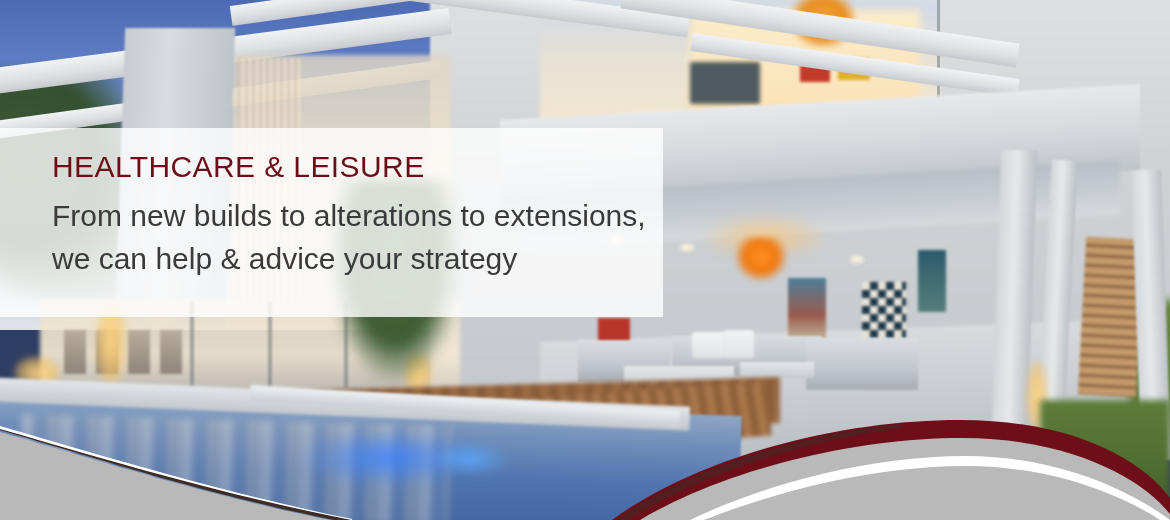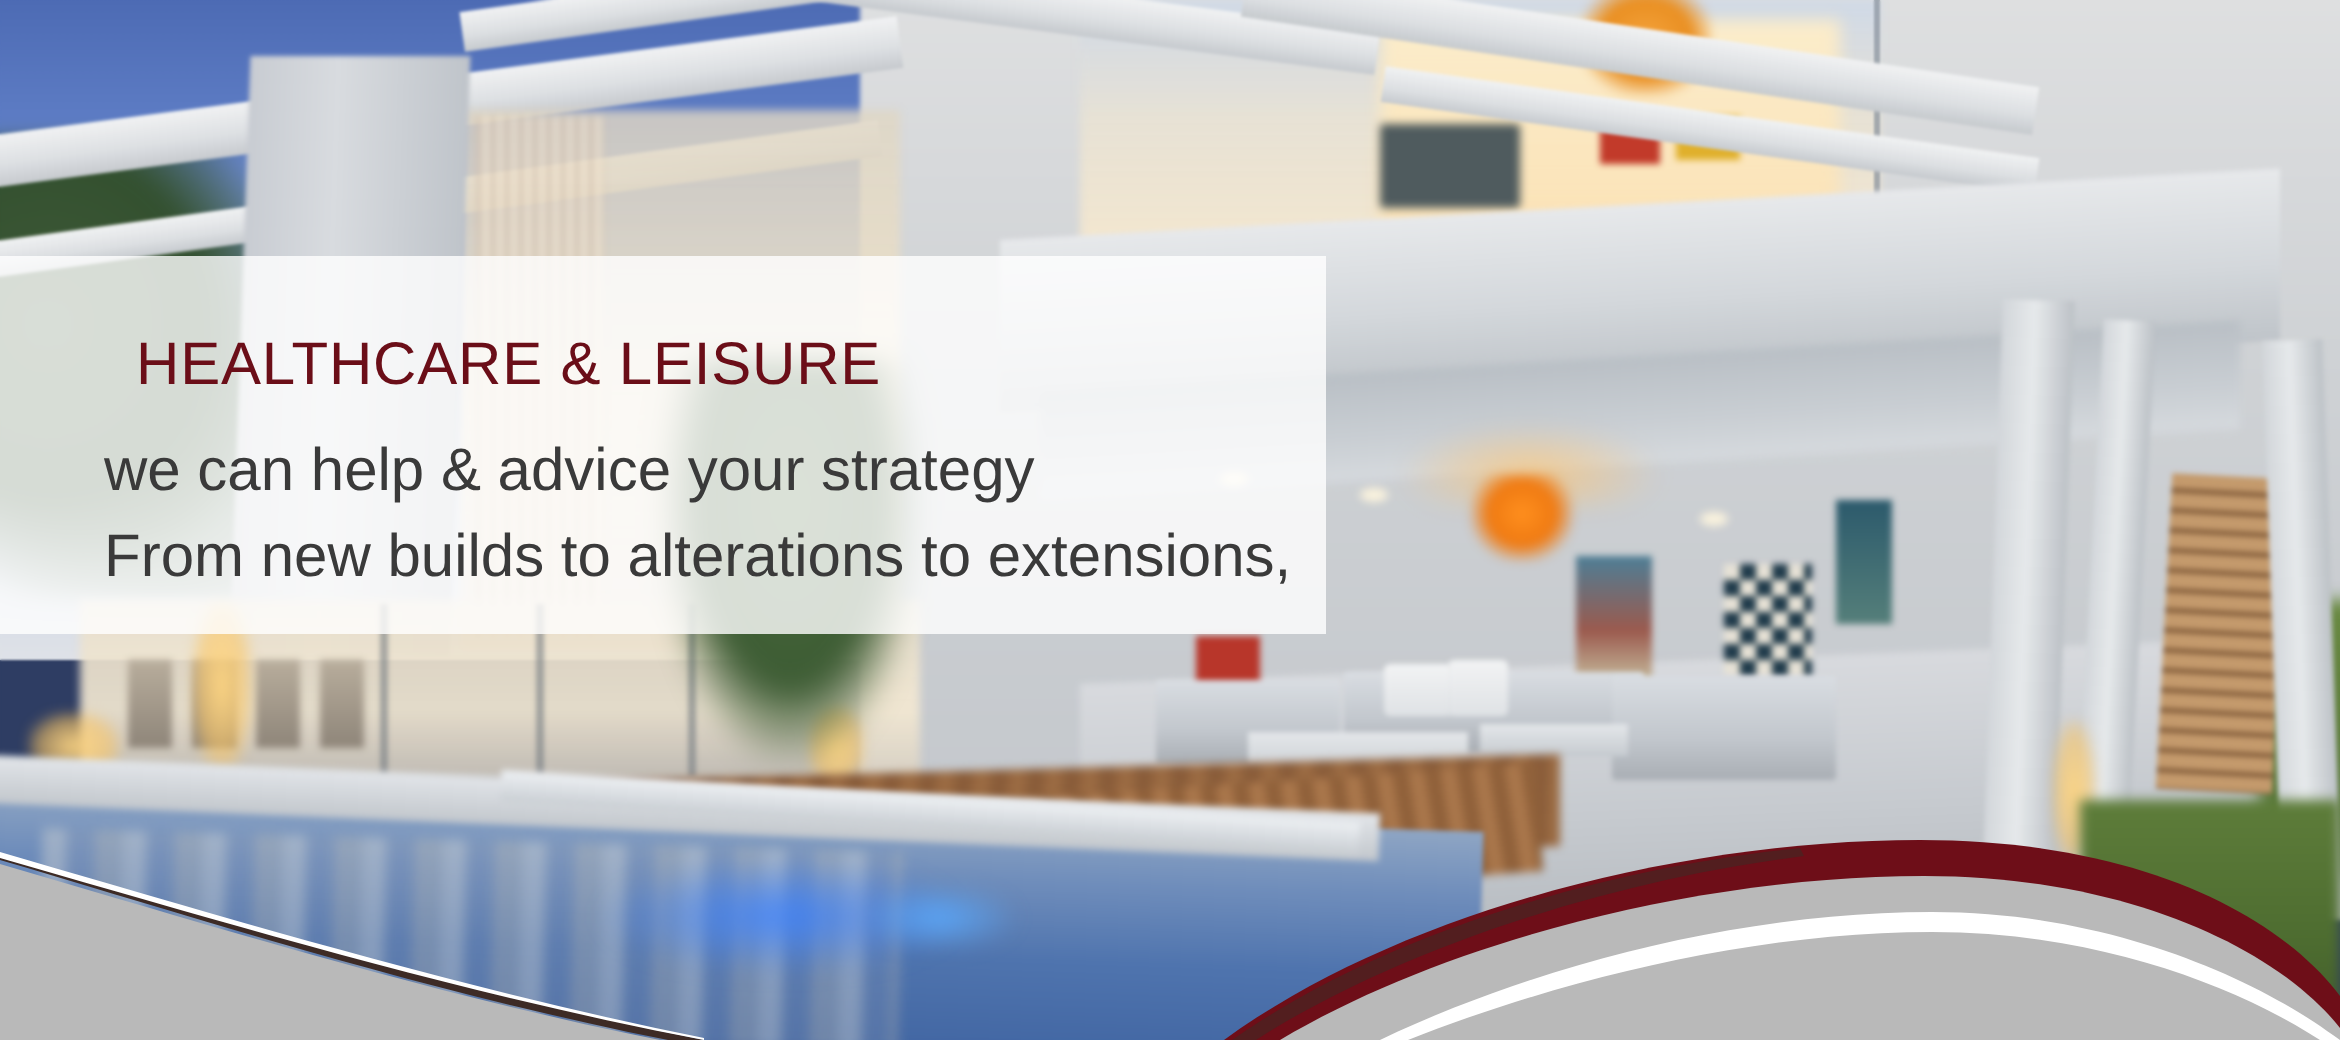--- a/index.html
+++ b/index.html
@@ -345,21 +345,21 @@
     position: absolute;
     left: 0;
     top: 128px;
     width: 663px;
     height: 189px;
     background: rgba(255,255,255,0.80);
     box-sizing: border-box;
     padding: 22px 0 0 52px;
   }
   .headline {
-    margin: 16px;
+    margin: 0;
     font-family: "Liberation Sans", sans-serif;
     font-size: 30px;
     font-weight: 400;
     letter-spacing: .4px;
     color: #6b0e18;
     line-height: 1.1;
   }
   .subline {
     margin: 12px 0 0 0;
     font-family: "Liberation Sans", sans-serif;
@@ -468,22 +468,22 @@
     <div class="pool-glow-b"></div>
     <div class="pool-coping"></div>
     <div class="pool-edge-white"></div>
 
     <div class="scene-blur"></div>
   </div>
 
   <div class="text-panel">
     <h1 class="headline">HEALTHCARE &amp; LEISURE</h1>
     <p class="subline">
+      <span>From new builds to alterations to extensions,</span>
       <span>we can help &amp; advice your strategy</span>
-      <span>From new builds to alterations to extensions,</span>
     </p>
   </div>
 
   <svg class="wave" viewBox="0 0 1170 110" preserveAspectRatio="none">
 
     <path d="M0,22 C90,48 210,86 330,110 L0,110 Z" fill="#b9b9b9"></path>
 
     <path d="M0,20 C92,47 212,86 334,110 L352,110 C228,85 100,46 0,17 Z" fill="#3d2b26"></path>
 
     <path d="M0,16 C100,45 228,84 352,109 L352,110 C226,86 98,47 0,19 Z" fill="#ffffff"></path>

